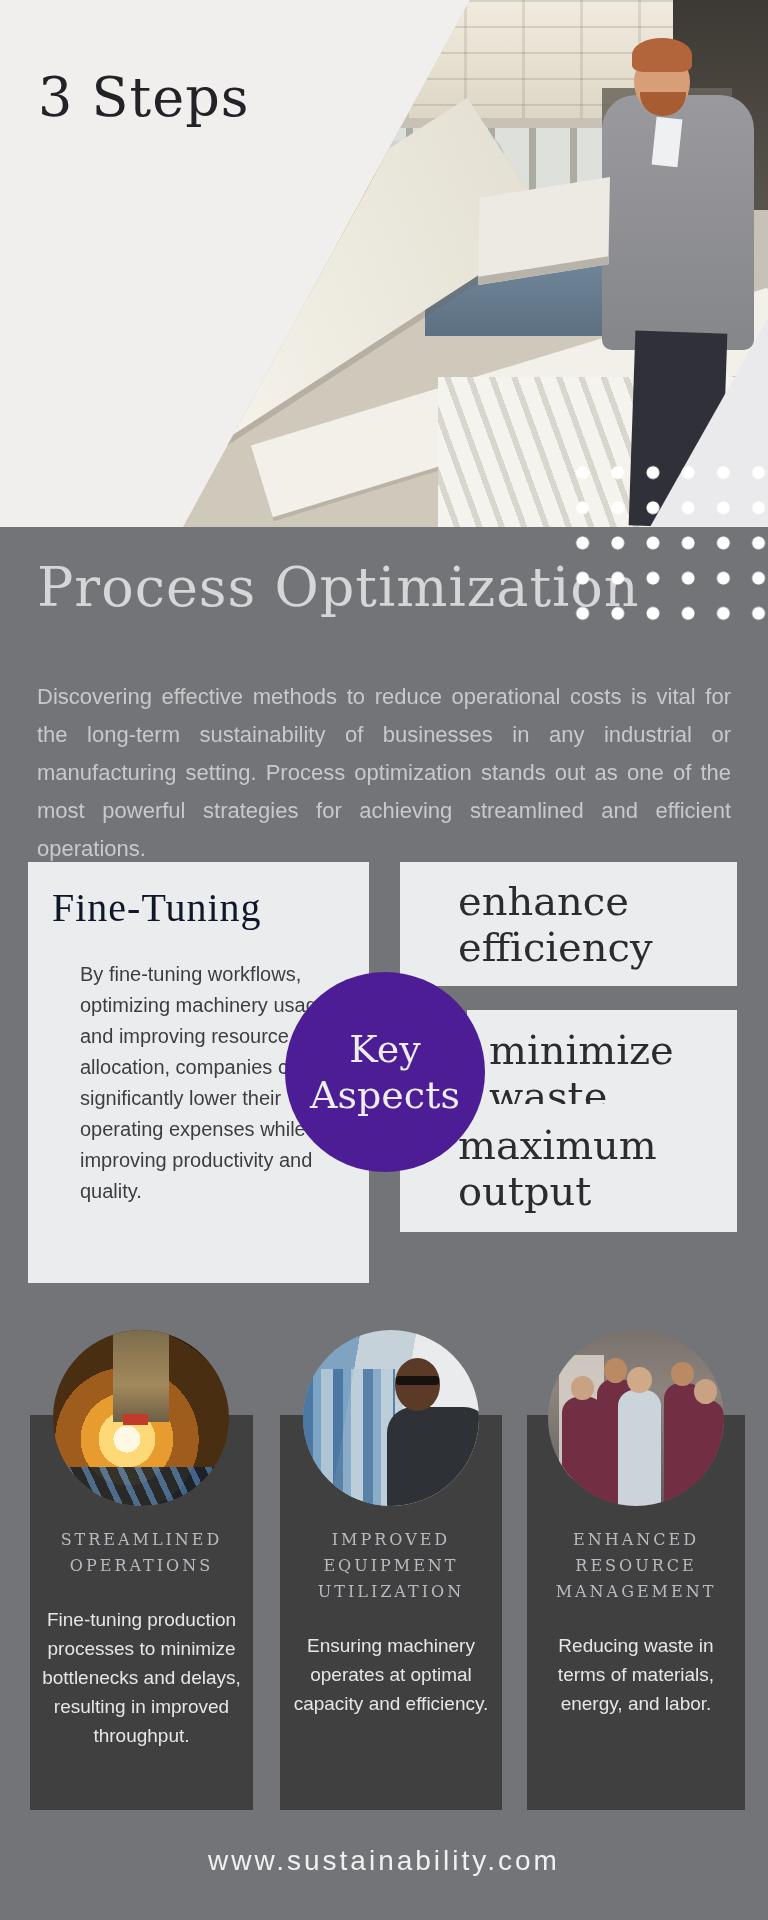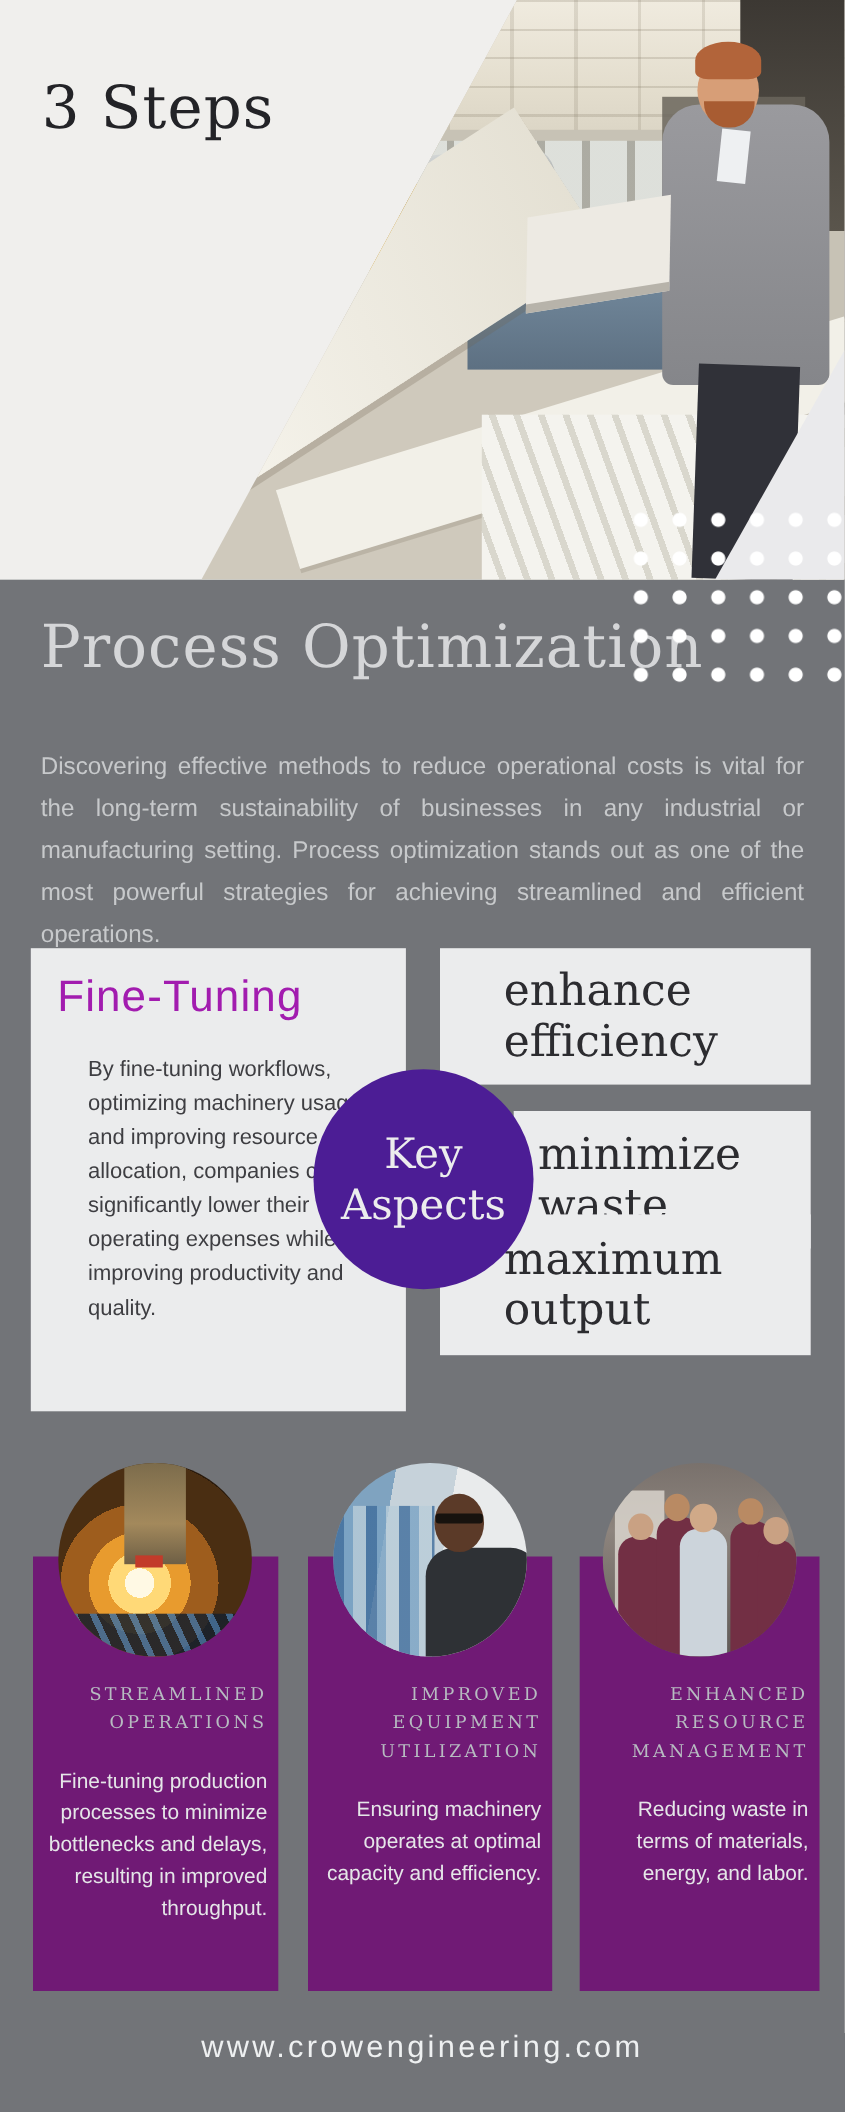--- a/index.html
+++ b/index.html
@@ -61,35 +61,35 @@
     white-space:pre-line;}
   
   .gray-section{position:absolute;left:0;top:527px;width:768px;height:1393px;background:#727478;z-index:0;}
   .process-heading{position:absolute;left:37px;top:556px;z-index:2;
     font-family:"DejaVu Serif",serif;font-weight:400;font-size:54px;letter-spacing:1px;color:#d5d6d8;}
   .intro-para{position:absolute;left:37px;top:678px;width:694px;z-index:2;
     font-size:22px;line-height:38px;color:#c7c9cb;text-align:justify;}
   
   .left-card{position:absolute;left:28px;top:862px;width:341px;height:421px;background:#ebeced;
     z-index:2;box-sizing:border-box;padding:22px 24px;}
-  .left-card-title{font-family:Liberation Sans, sans-serif;font-size:40px;color:#a21caf;letter-spacing:1px;}
+  .left-card-title{font-family:Liberation Serif, serif;font-size:40px;color:#0f172a;letter-spacing:1px;}
   .left-card-body{margin-top:28px;font-size:20px;line-height:31px;color:#3e3e42;width:285px;margin-left:28px;}
   .aspect-box{position:absolute;background:#ebeced;z-index:2;display:flex;align-items:center;
     font-family:"DejaVu Serif",serif;font-size:40px;line-height:46px;color:#2c2c30;
     box-sizing:border-box;white-space:pre-line;}
   .aspect-1{left:400px;top:862px;width:337px;height:124px;padding-left:58px;}
   .aspect-2{left:467px;top:1010px;width:270px;height:125px;padding-left:22px;}
   .aspect-3{left:400px;top:1104px;width:337px;height:128px;padding-left:58px;}
   .key-circle{position:absolute;left:285px;top:972px;width:200px;height:200px;border-radius:50%;
     background:#4c1d95;z-index:3;display:flex;align-items:center;justify-content:center;
     text-align:center;font-family:"DejaVu Serif",serif;font-size:38px;line-height:46px;
     color:#eceded;white-space:pre-line;}
   
-  .benefit-card{position:absolute;top:1415px;height:395px;background:#701a75;z-index:1;
-    box-sizing:border-box;padding:112px 10px 0 10px;text-align:right;}
+  .benefit-card{position:absolute;top:1415px;height:395px;background:#404040;z-index:1;
+    box-sizing:border-box;padding:112px 10px 0 10px;text-align:center;}
   .card-1{left:30px;width:223px;}
   .card-2{left:280px;width:222px;}
   .card-3{left:527px;width:218px;}
   .benefit-title{font-family:"DejaVu Serif",serif;font-size:16px;letter-spacing:3px;
     line-height:26px;color:#b7bbc1;white-space:pre-line;}
   .benefit-body{margin-top:26px;font-size:19px;line-height:29px;color:#e5e6e8;}
   .benefit-photo{position:absolute;top:1330px;width:176px;height:176px;border-radius:50%;
     overflow:hidden;z-index:2;}
   .photo-1{left:53px;background:
     radial-gradient(circle at 42% 62%,#fff9e4 0 9%,#ffd977 9% 19%,#e89b2e 19% 31%,#9e5d1d 31% 48%,#4a2e12 48% 75%,#2b1b0c 75%);}
@@ -210,15 +210,15 @@
     <div class="p pc"></div>
     <div class="p p3"></div>
     <div class="p p4"></div>
     <div class="h h1"></div>
     <div class="h h2"></div>
     <div class="h hc"></div>
     <div class="h h3"></div>
     <div class="h h4"></div>
   </div>
 
-  <a href="#" class="footer-url">www.crowengineering.com</a>
+  <a href="#" class="footer-url">www.sustainability.com</a>
 
 </div>
 
 </body></html>

